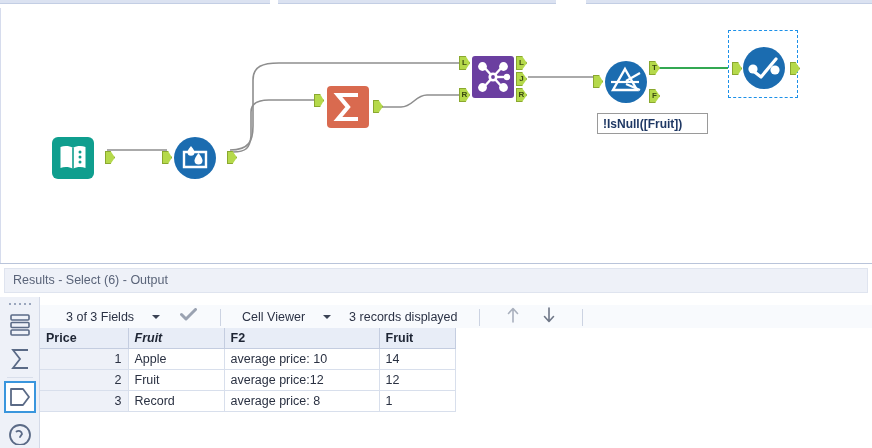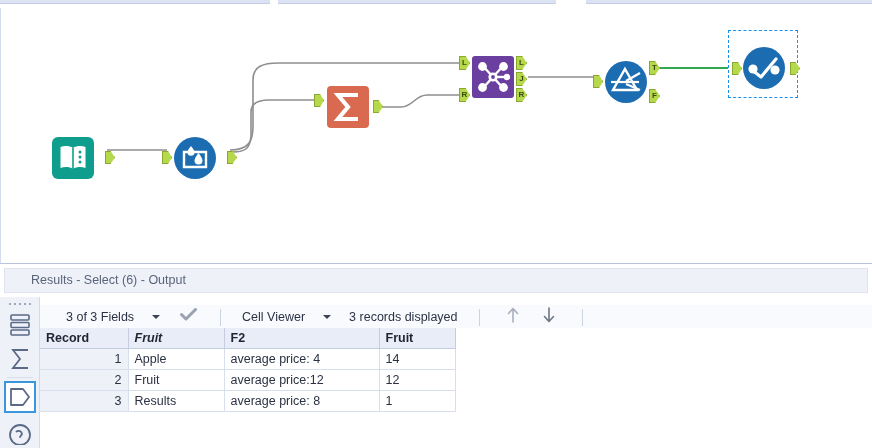--- a/index.html
+++ b/index.html
@@ -101,21 +101,21 @@
   }
   .results-title {
     position: absolute; left: 4px; top: 4px;
     width: 864px; height: 25px;
     background: #eef1f8;
     border: 1px solid #dfe4ef;
     box-sizing: border-box;
     color: #5a6479;
     font-size: 12.5px;
     line-height: 23px;
-    padding-left: 26px;
+    padding-left: 8px;
   }
   .results-body {
     position: absolute; left: 0; top: 33px;
     width: 872px; height: 152px;
     background: #ffffff;
   }
 
   
   .rail {
     position: absolute; left: 0; top: 0;
@@ -324,20 +324,21 @@
     <div class="tool circ" style="left:741px; top:38px;">
       <svg viewBox="0 0 44 44">
         <circle cx="22" cy="22" r="21" fill="#1b6cb0"></circle>
         <path d="M10 24 L19 31 L34 13" fill="none" stroke="#ffffff" stroke-width="3.2" stroke-linecap="round" stroke-linejoin="round"></path>
         <circle cx="11" cy="23" r="4.6" fill="#ffffff"></circle>
         <circle cx="33" cy="24" r="4.6" fill="#ffffff"></circle>
       </svg>
     </div>
     <div class="anchor out plain" style="left:789px; top:54px;"></div>
 
+    <div class="annot single" style="left:596px; top:105px; width:111px; height:21px;">!IsNull([Fruit])</div>
 
   </div>
 
   <div class="results">
 
     <div class="results-title">Results - Select (6) - Output</div>
 
     <div class="results-body">
 
       <div class="rail">
@@ -398,42 +399,42 @@
             <path d="M8 2 L8 15 M3.5 10.5 L8 15.5 L12.5 10.5" fill="none" stroke="#6f7787" stroke-width="1.6" stroke-linecap="round" stroke-linejoin="round"></path>
           </svg>
         </span>
         <span class="tb-sep"></span>
       </div>
 
       <div class="grid">
         <table>
           <thead>
             <tr>
-              <th class="col-rec">Record</th>
+              <th class="col-rec">Price</th>
               <th class="col-fruit">Fruit</th>
               <th class="col-f2">F2</th>
               <th class="col-price">Fruit</th>
             </tr>
           </thead>
           <tbody>
             <tr>
               <td class="rec">1</td>
               <td>Apple</td>
-              <td>average price: 4</td>
+              <td>average price: 10</td>
               <td>14</td>
             </tr>
             <tr>
               <td class="rec">2</td>
               <td>Fruit</td>
               <td>average price:12</td>
               <td>12</td>
             </tr>
             <tr>
               <td class="rec">3</td>
-              <td>Results</td>
+              <td>Record</td>
               <td>average price: 8</td>
               <td>1</td>
             </tr>
           </tbody>
         </table>
       </div>
 
     </div>
   </div>
 

